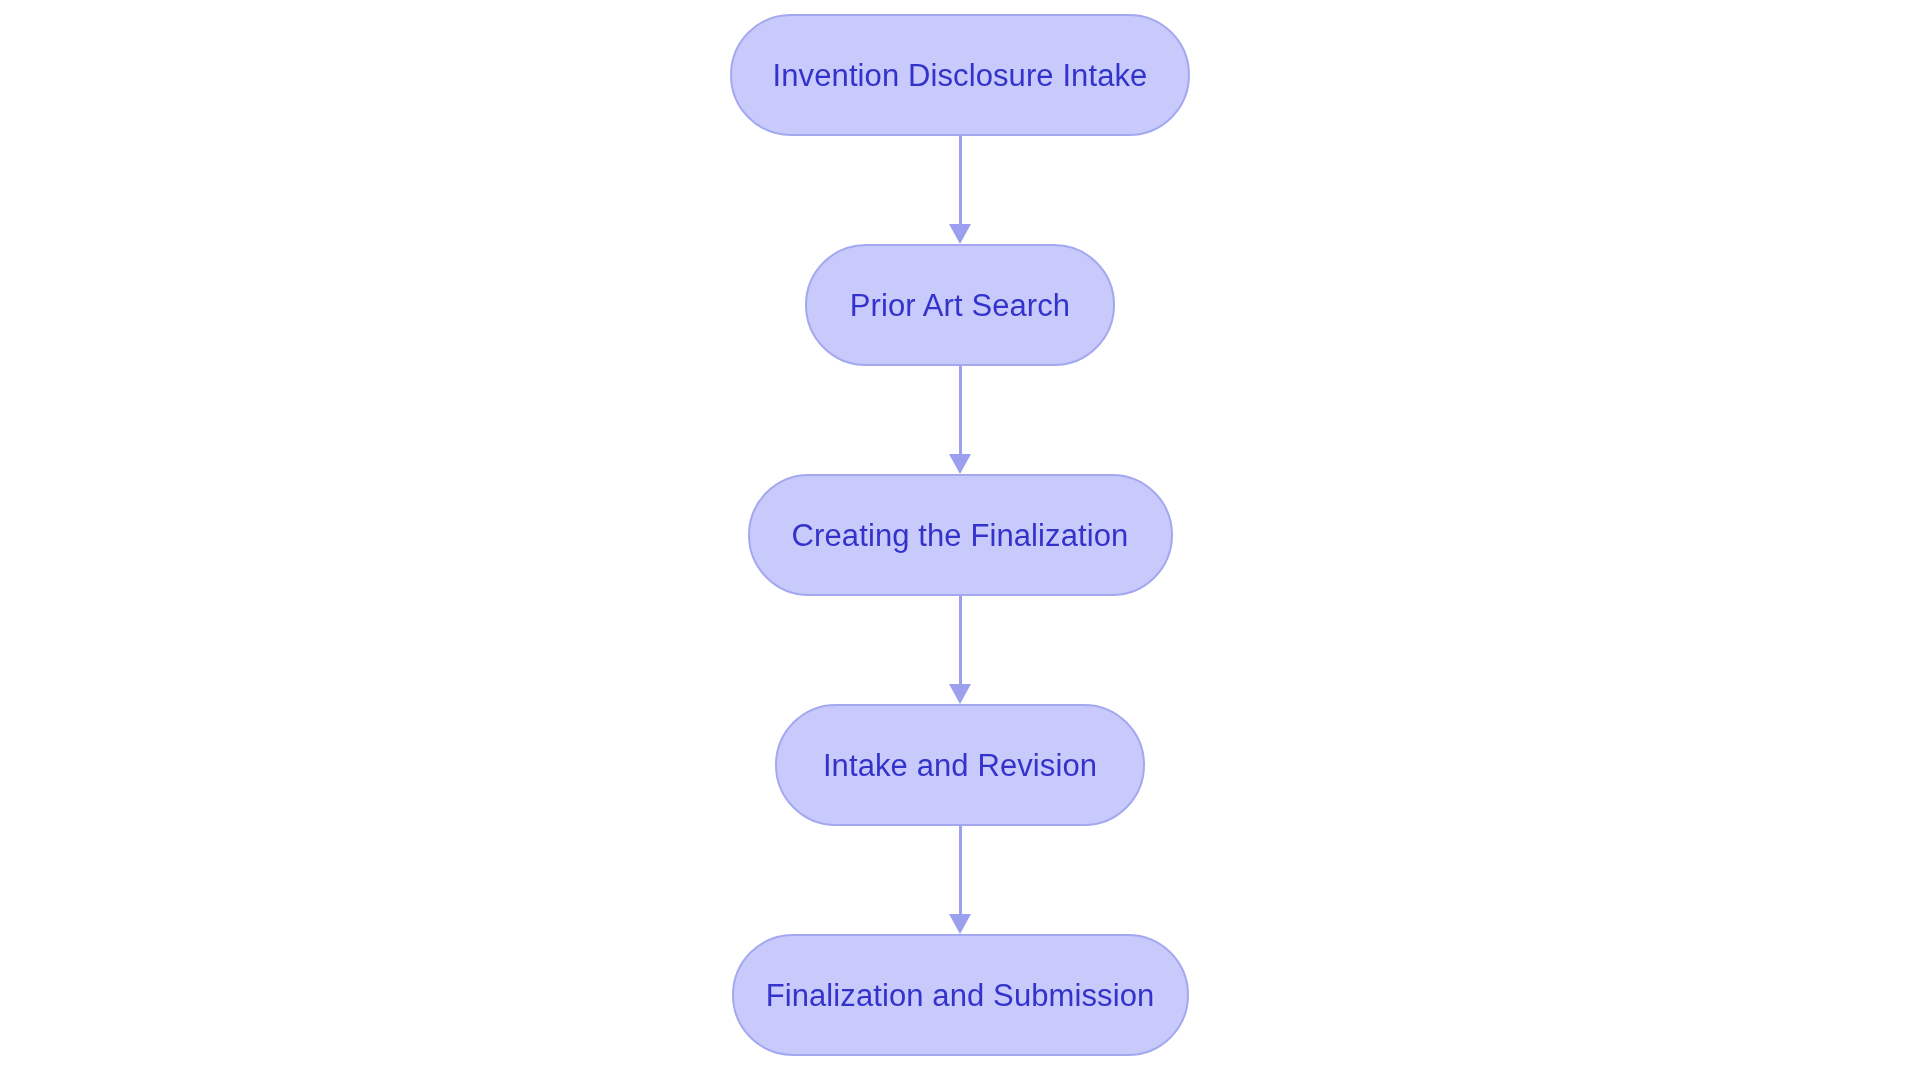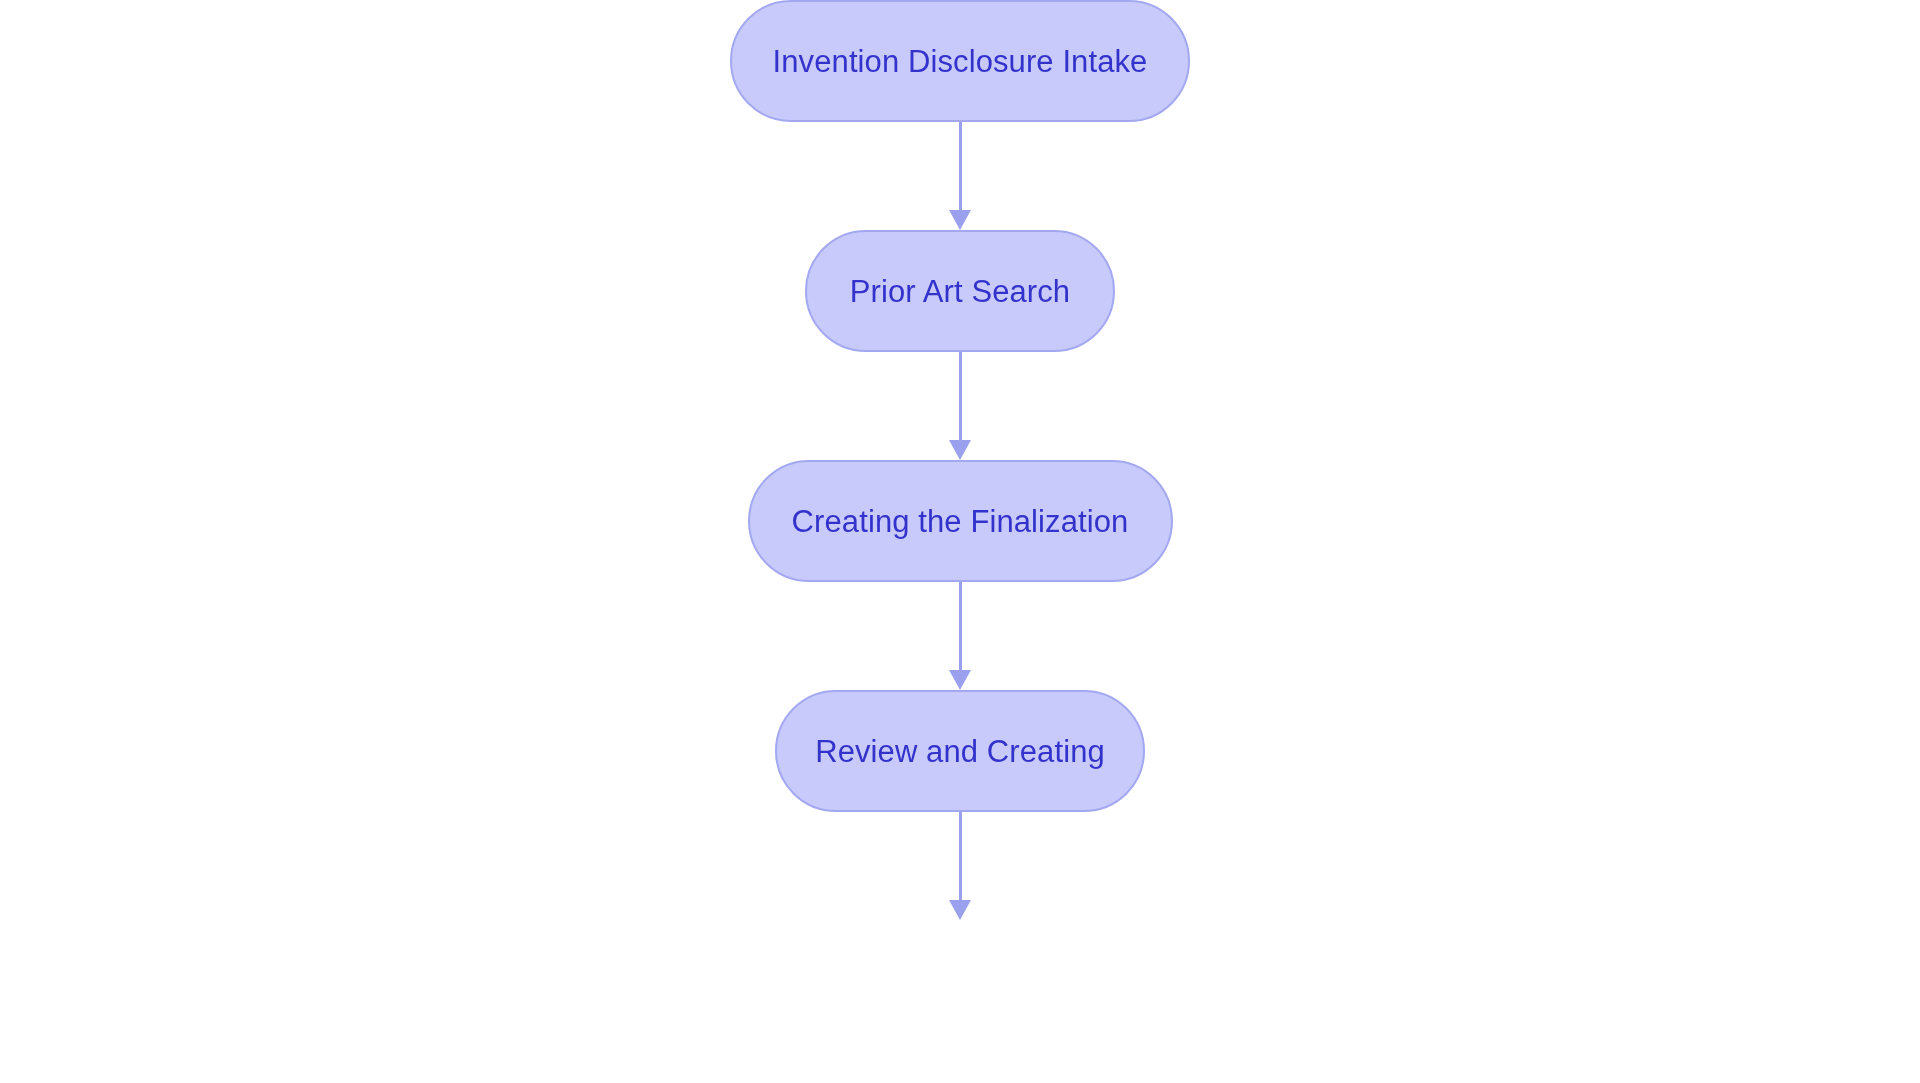--- a/index.html
+++ b/index.html
@@ -25,21 +25,21 @@
   .flow-column {
     position: absolute;
     left: 0;
     top: 0;
     width: 1920px;
     height: 1083px;
     display: flex;
     flex-direction: column;
     align-items: center;
     justify-content: flex-start;
-    padding-top: 0;
+    padding-top: 14px;
     box-sizing: border-box;
   }
 
   .flow-node {
     position: relative;
     box-sizing: border-box;
     height: 122px;
     border-radius: 61px;
     background: #c8cafb;
     border: 2px solid #a3a8f0;
@@ -117,23 +117,26 @@
     <div class="flow-node node-w-2">
       <span class="flow-node-label">Creating the Finalization</span>
     </div>
 
     <div class="flow-connector">
       <div class="connector-line"></div>
       <div class="connector-arrowhead"></div>
     </div>
 
     <div class="flow-node node-w-3">
-      <span class="flow-node-label">Review and Creating</span>
+      <span class="flow-node-label">Intake and Revision</span>
     </div>
 
     <div class="flow-connector">
       <div class="connector-line"></div>
       <div class="connector-arrowhead"></div>
     </div>
 
+    <div class="flow-node node-w-4">
+      <span class="flow-node-label">Finalization and Submission</span>
+    </div>
 
   </div>
 </div>
 
 </body></html>

